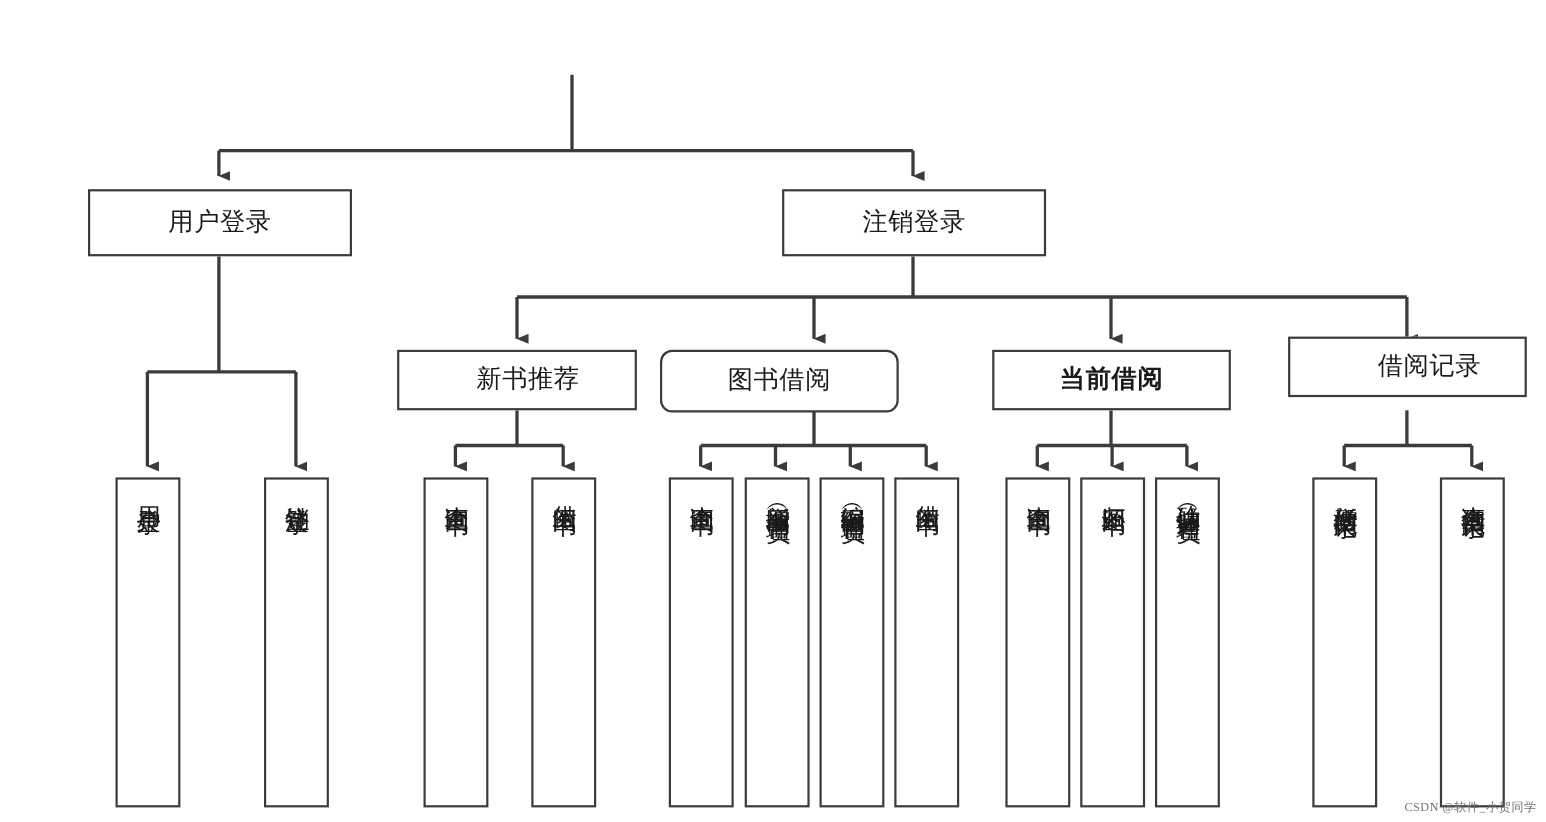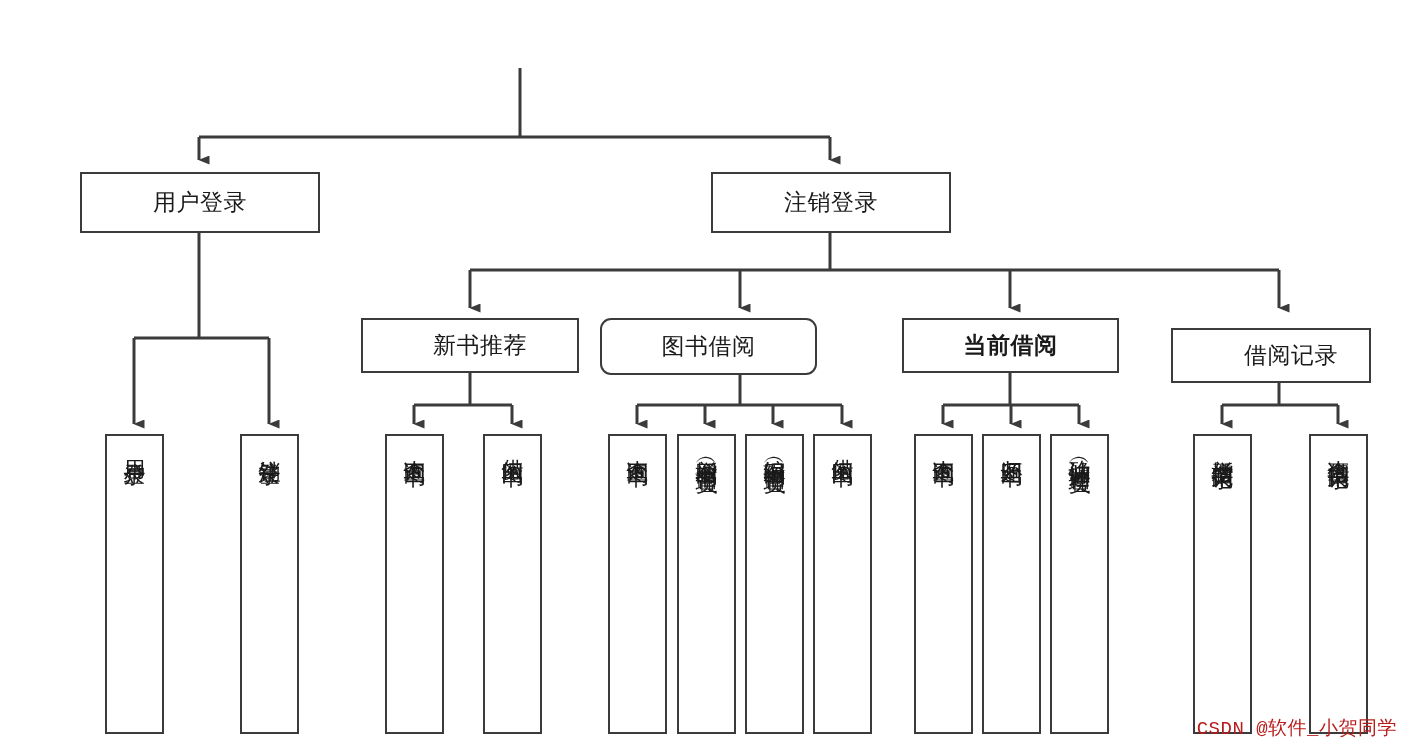--- a/index.html
+++ b/index.html
@@ -66,26 +66,26 @@
     font-size: 22px;
     line-height: 1.08;
     letter-spacing: 2px;
     white-space: nowrap;
     -webkit-text-orientation: upright;
   }
   .watermark {
     position: absolute;
     right: 8px;
     bottom: 6px;
-    font-size: 19px;
-    color: #b91c1c;
+    font-size: 11px;
+    color: #737373;
     letter-spacing: 0.5px;
     white-space: nowrap;
     pointer-events: none;
-    font-family: Liberation Mono, monospace;
+    font-family: Liberation Serif, serif;
   }
 </style>
 </head>
 <body>
 
 <div id="diagram-root">
 
   <svg class="diagram-canvas" viewBox="0 0 1405 747" aria-hidden="true">
     <defs>
       <marker id="arrowhead" markerWidth="9" markerHeight="11" refX="4.5" refY="10.5" orient="auto" markerUnits="userSpaceOnUse">
@@ -146,21 +146,21 @@
 
   <div class="node level2 horizontal" style="left:361px; top:318px; width:218px; height:55px;padding-left:20px;">
     <span class="node-label">新书推荐</span>
   </div>
   <div class="node level2 horizontal" style="left:600px; top:318px; width:217px; height:57px;border-radius:11px;">
     <span class="node-label">图书借阅</span>
   </div>
   <div class="node level2 horizontal" style="left:902px; top:318px; width:217px; height:55px;font-weight:bold;">
     <span class="node-label">当前借阅</span>
   </div>
-  <div class="node level2 horizontal" style="left:1171px; top:328px; width:200px; height:55px;padding-left:40px;">
+  <div class="node level2 horizontal" style="left:1171px; top:306px; width:217px; height:55px;padding-left:40px;">
     <span class="node-label">借阅记录</span>
   </div>
 
   <div class="node vertical" style="left:105px; top:434px; width:59px; height:300px;">
     <span class="node-label">用户登录</span>
   </div>
   <div class="node vertical" style="left:240px; top:434px; width:59px; height:300px;">
     <span class="node-label">注销登录</span>
   </div>
 

